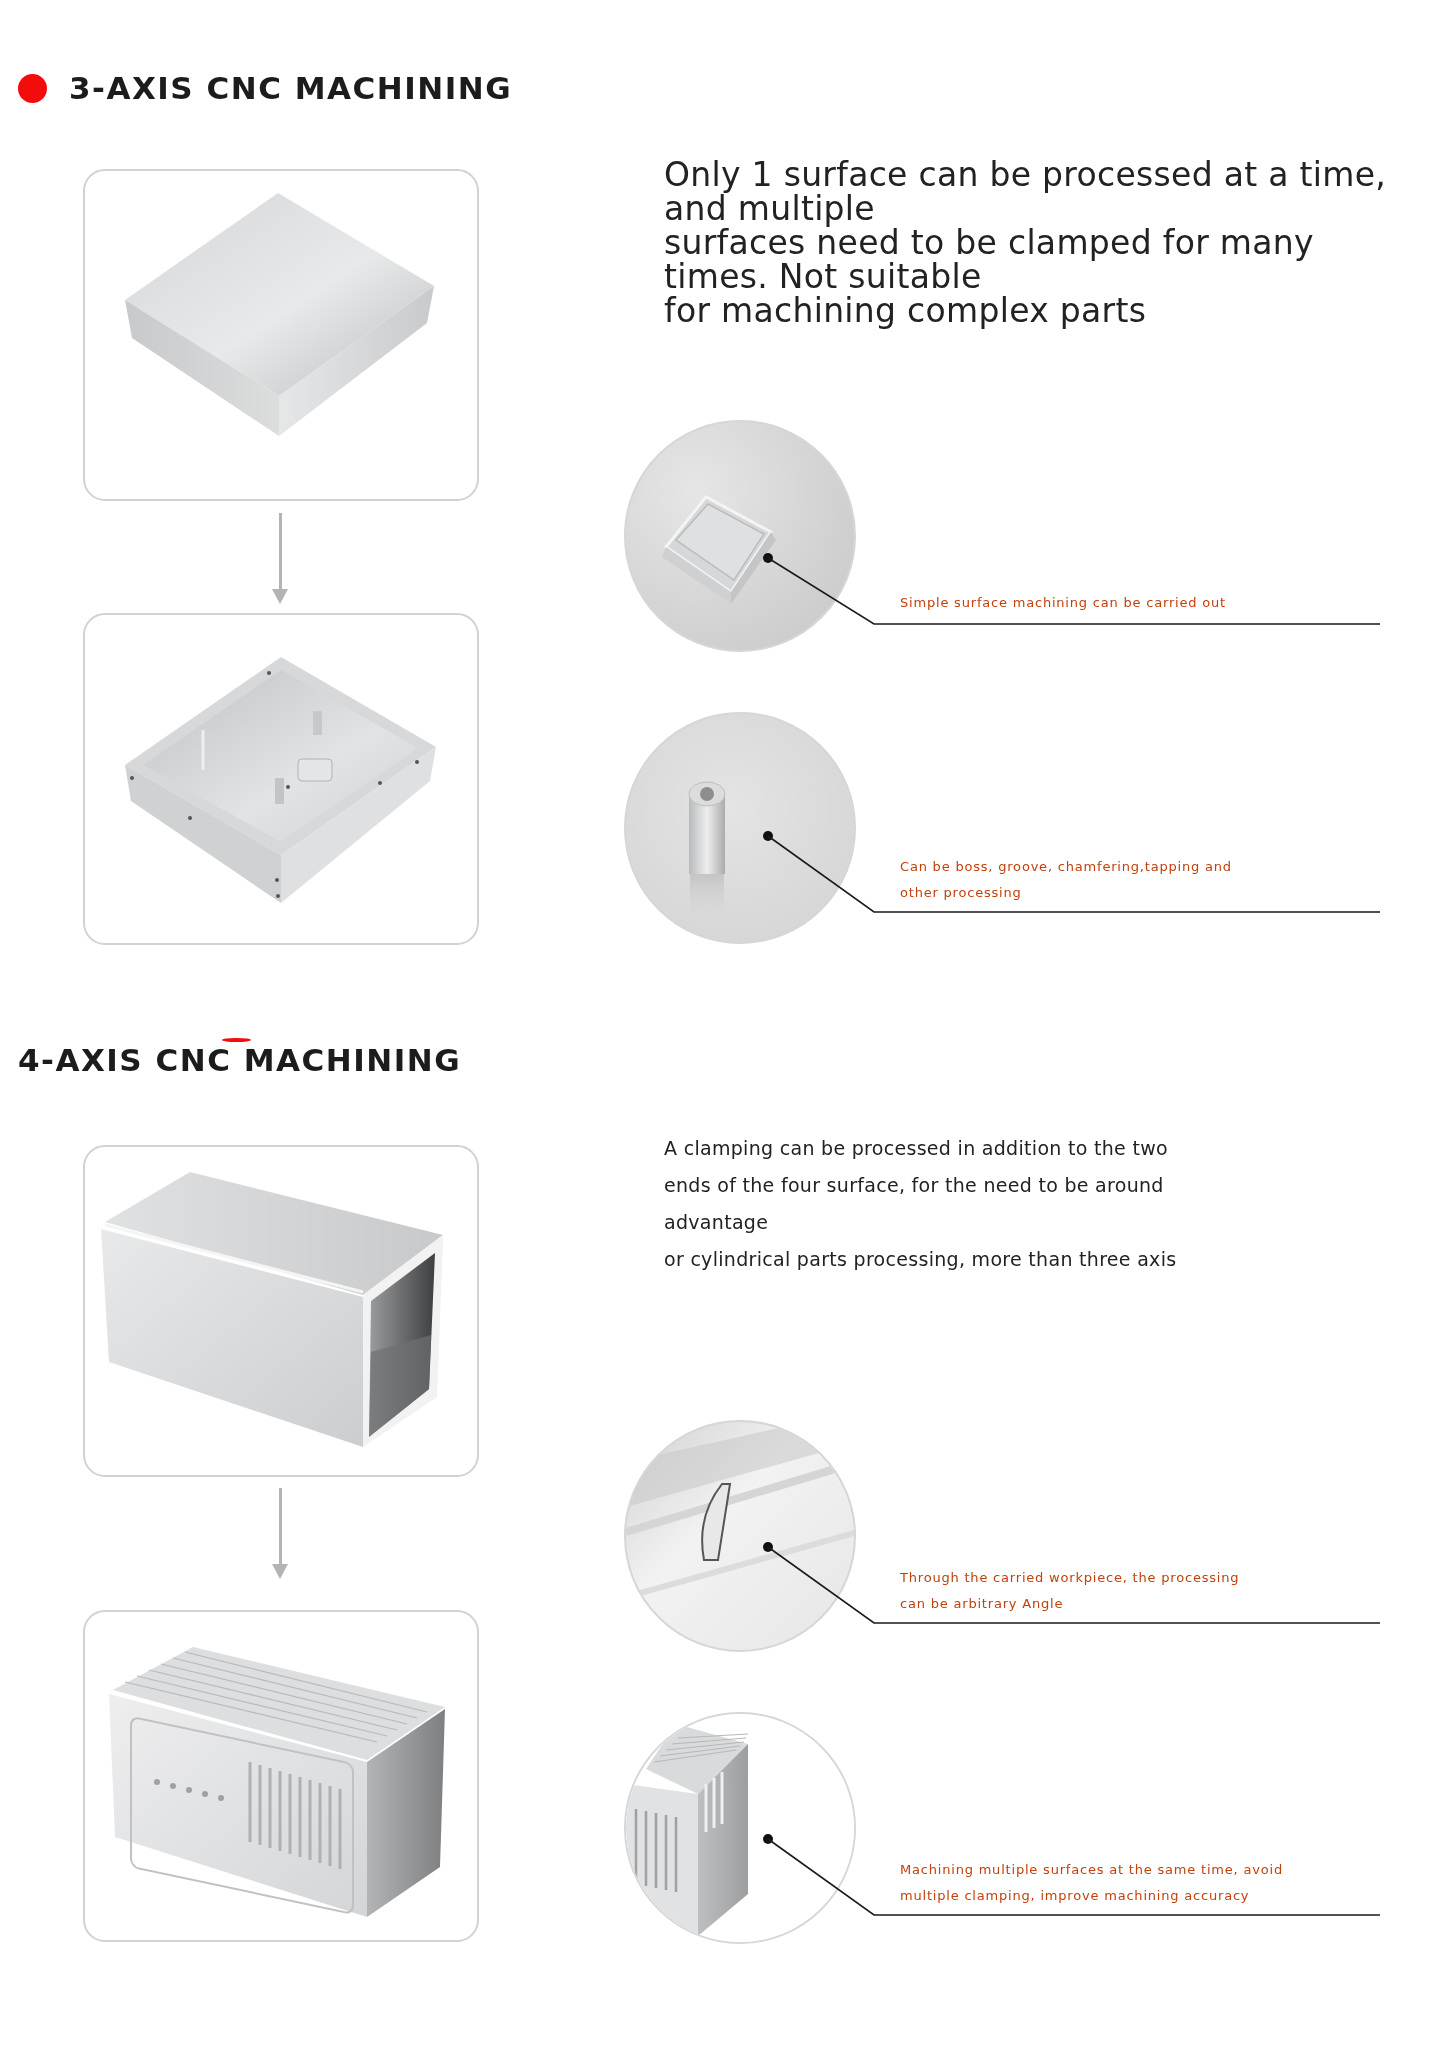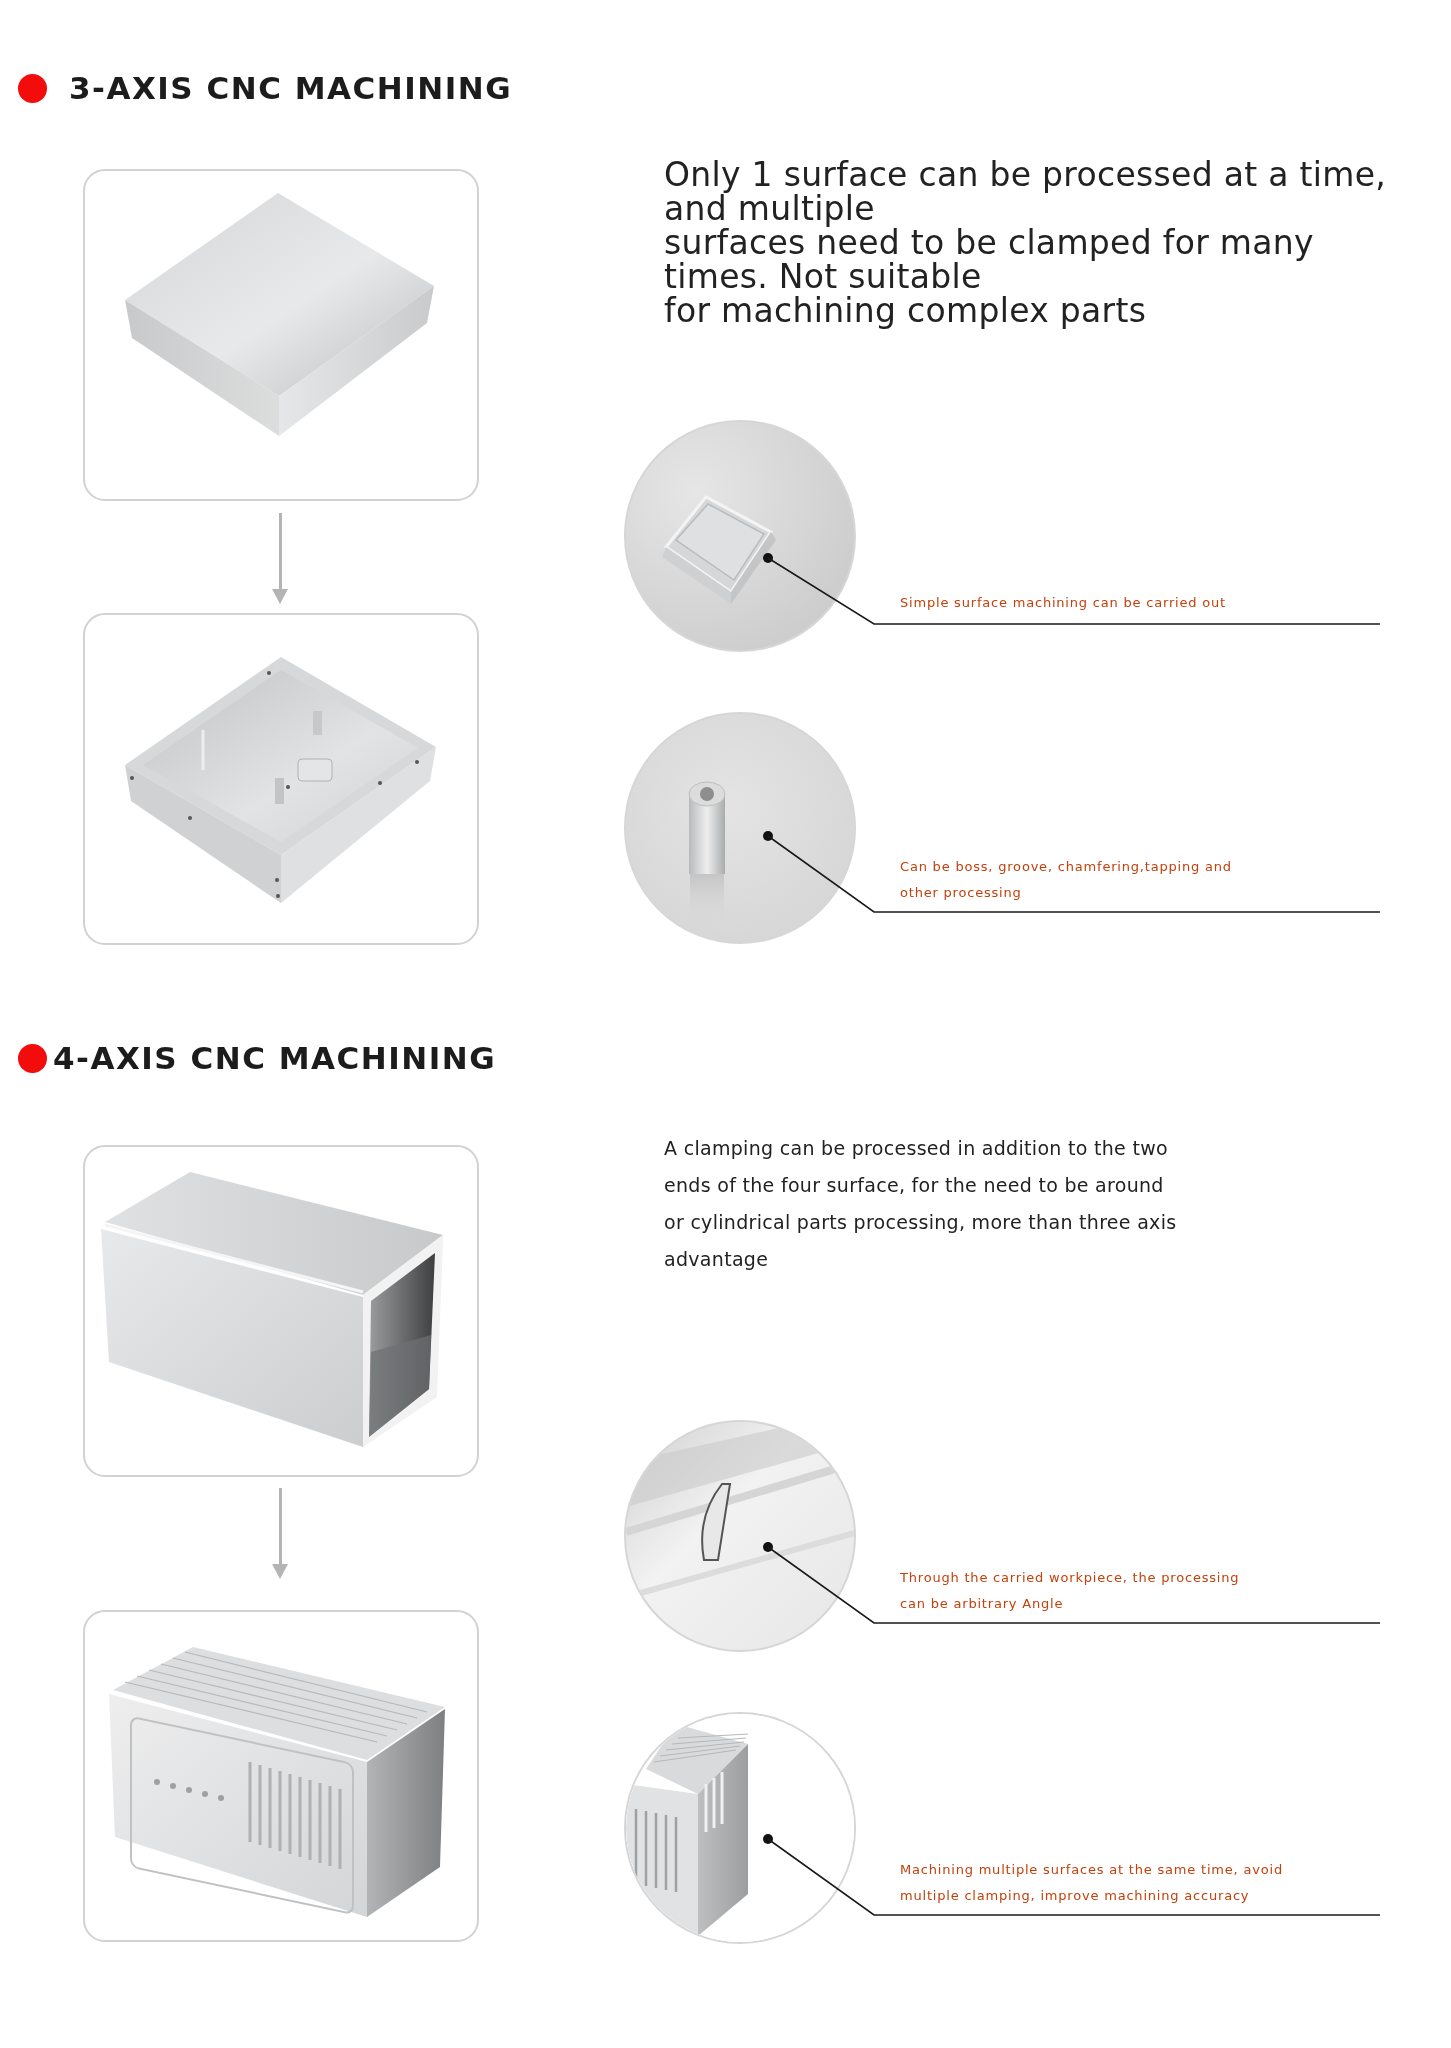--- a/index.html
+++ b/index.html
@@ -139,21 +139,21 @@
   <svg class="leader-svg" width="830" height="240">
     <circle cx="146" cy="124" r="5" fill="#111"></circle>
     <polyline points="146,124 252,200 758,200" fill="none" stroke="#1a1a1a" stroke-width="1.6"></polyline>
   </svg>
   <div class="note" style="top:142px;">
     <div>Can be boss, groove, chamfering,tapping and</div>
     <div>other processing</div>
   </div>
 </div>
 
-<div class="heading" style="top:1038px;">
+<div class="heading" style="top:1038px;flex-direction:column;">
   <span class="dot"></span>
   <span class="title">4-AXIS CNC MACHINING</span>
 </div>
 
 <div class="panel" style="top:1145px;">
   <svg width="396" height="332" viewBox="0 0 396 332">
     <defs>
       <linearGradient id="tfront" x1="0" y1="0" x2="1" y2="1">
         <stop offset="0" stop-color="#e8e9ea"></stop>
           <stop offset="1" stop-color="#cbcdce"></stop>
@@ -220,22 +220,22 @@
         <line x1="235" y1="171" x2="235" y2="251"></line>
       <line x1="245" y1="174" x2="245" y2="254"></line>
         <line x1="255" y1="177" x2="255" y2="257"></line>
     </g>
   </svg>
 </div>
 
 <div class="desc big" style="top:1130px;">
   <div>A clamping can be processed in addition to the two</div>
   <div>ends of the four surface, for the need to be around</div>
+  <div>advantage</div>
   <div>or cylindrical parts processing, more than three axis</div>
-  <div>advantage</div>
 </div>
 
 <div class="callout" style="top:1420px;">
   <div class="circle">
     <svg width="232" height="232" viewBox="0 0 232 232">
       <defs>
         <linearGradient id="c3bg" x1="0" y1="0" x2="1" y2="1">
           <stop offset="0" stop-color="#d0d0d0"></stop>
             <stop offset="0.4" stop-color="#f2f2f2"></stop>
             <stop offset="1" stop-color="#e6e6e6"></stop>

